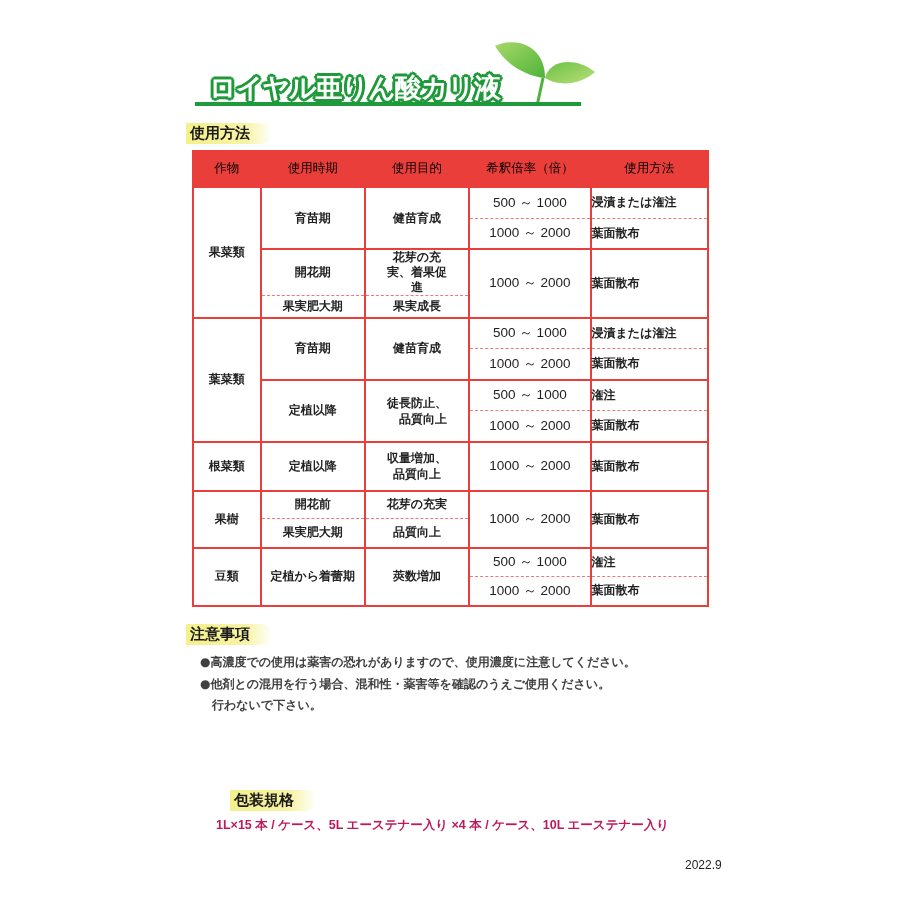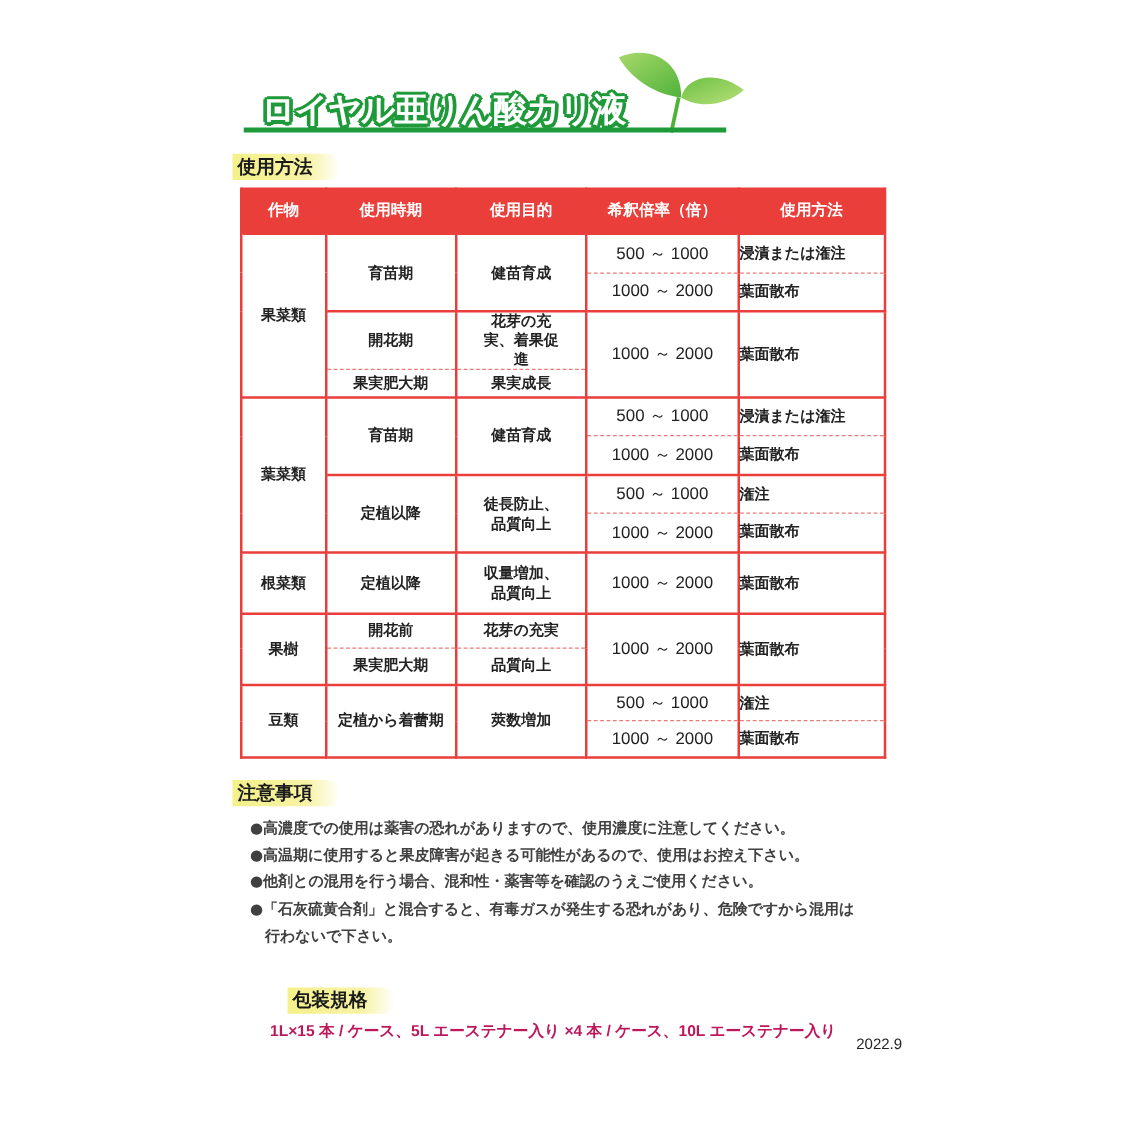--- a/index.html
+++ b/index.html
@@ -19,37 +19,37 @@
 
   
   .section-h { position:absolute; font-size:15px; font-weight:bold; color:#1a1a1a;
                padding:1px 22px 1px 4px;
                background: linear-gradient(90deg, #f4f08a 0%, #f7f3a6 70%, rgba(255,255,255,0) 100%);
                border-radius: 2px 40px 40px 2px; }
 
   
   .tbl { position:absolute; left:192px; top:150px; width:517px; border-collapse:collapse;
          font-size:12px; font-weight:bold; color:#222; }
-  .tbl th { background:#ea3e3a; color:#ffffff; height:34px; font-size:12.5px; font-weight:bold;
+  .tbl th { background:#ea3e3a; color:#000000; height:34px; font-size:12.5px; font-weight:normal;
             border-left:2px solid #ea3e3a; border-right:2px solid #ea3e3a; }
   .tbl td { border:2px solid #ea3e3a; text-align:center; padding:0; }
   .tbl td.rate, .tbl td.method { font-weight:normal; }
   .tbl td.method { text-align:left; font-weight:bold; }
   .tbl td.rate { font-family:"Liberation Sans", sans-serif; font-size:13.5px; color:#222; font-weight:normal; }
   .tbl td.dash-b { border-bottom:1.5px dashed #ea7a76; }
   .tbl td.dash-t { border-top:1.5px dashed #ea7a76; }
   .c1 { width:66px; } .c2 { width:104px; } .c3 { width:102px; } .c4 { width:121px; } .c5 { width:118px; }
 
   
   .notes { position:absolute; left:200px; top:652px; width:520px; font-size:12px; font-weight:bold; color:#404040; }
   .note { line-height:21.7px; white-space:nowrap; }
   .note-cont { padding-left:12px; }
   .pack { position:absolute; left:216px; top:817px; font-size:12.5px; font-weight:bold; color:#be185d;
           font-family:"Liberation Sans", sans-serif; }
-  .date { position:absolute; left:685px; top:828px; font-size:12px; color:#222;
+  .date { position:absolute; left:685px; top:858px; font-size:12px; color:#222;
           font-family:"Liberation Sans", sans-serif; }
 </style>
 </head>
 <body>
 
 <div class="title-wrap">
   <svg class="sprout" viewBox="0 0 110 70">
     <defs>
       <linearGradient id="lg1" x1="0" y1="0" x2="1" y2="1">
         <stop offset="0" stop-color="#a8d86a"></stop>
@@ -113,21 +113,21 @@
       <td class="rate dash-b">500 ～ 1000</td>
       <td class="method dash-b">浸漬または潅注</td>
     </tr>
     <tr style="height:31px;">
       <td class="rate dash-t">1000 ～ 2000</td>
       <td class="method dash-t">葉面散布</td>
     </tr>
     <tr style="height:31px;">
       <td rowspan="2">定植以降</td>
       <td rowspan="2" style="line-height:16px;">
-        <span style="display:inline-block; width:60px;">徒長防止、品質向上</span>
+        <span style="display:inline-block; width:60px;text-align:right;">徒長防止、品質向上</span>
       </td>
       <td class="rate dash-b">500 ～ 1000</td>
       <td class="method dash-b">潅注</td>
     </tr>
     <tr style="height:31px;">
       <td class="rate dash-t">1000 ～ 2000</td>
       <td class="method dash-t">葉面散布</td>
     </tr>
 
     <tr style="height:49px;">
@@ -163,22 +163,20 @@
       <td class="rate dash-t">1000 ～ 2000</td>
       <td class="method dash-t">葉面散布</td>
     </tr>
   </tbody>
 </table>
 
 <div class="section-h" style="left:186px; top:624px;">注意事項</div>
 
 <div class="notes">
   <div class="note">●高濃度での使用は薬害の恐れがありますので、使用濃度に注意してください。</div>
-  <div class="note">●高温期に使用すると果皮障害が起きる可能性があるので、使用はお控え下さい。</div>
   <div class="note">●他剤との混用を行う場合、混和性・薬害等を確認のうえご使用ください。</div>
-  <div class="note">●「石灰硫黄合剤」と混合すると、有毒ガスが発生する恐れがあり、危険ですから混用は</div>
   <div class="note note-cont">行わないで下さい。</div>
 </div>
 
 <div class="section-h" style="left:186px; top:790px;margin-left:44px;">包装規格</div>
 <div class="pack">1L×15 本 / ケース、5L エーステナー入り ×4 本 / ケース、10L エーステナー入り</div>
 
 <div class="date">2022.9</div>
 
 </body></html>

